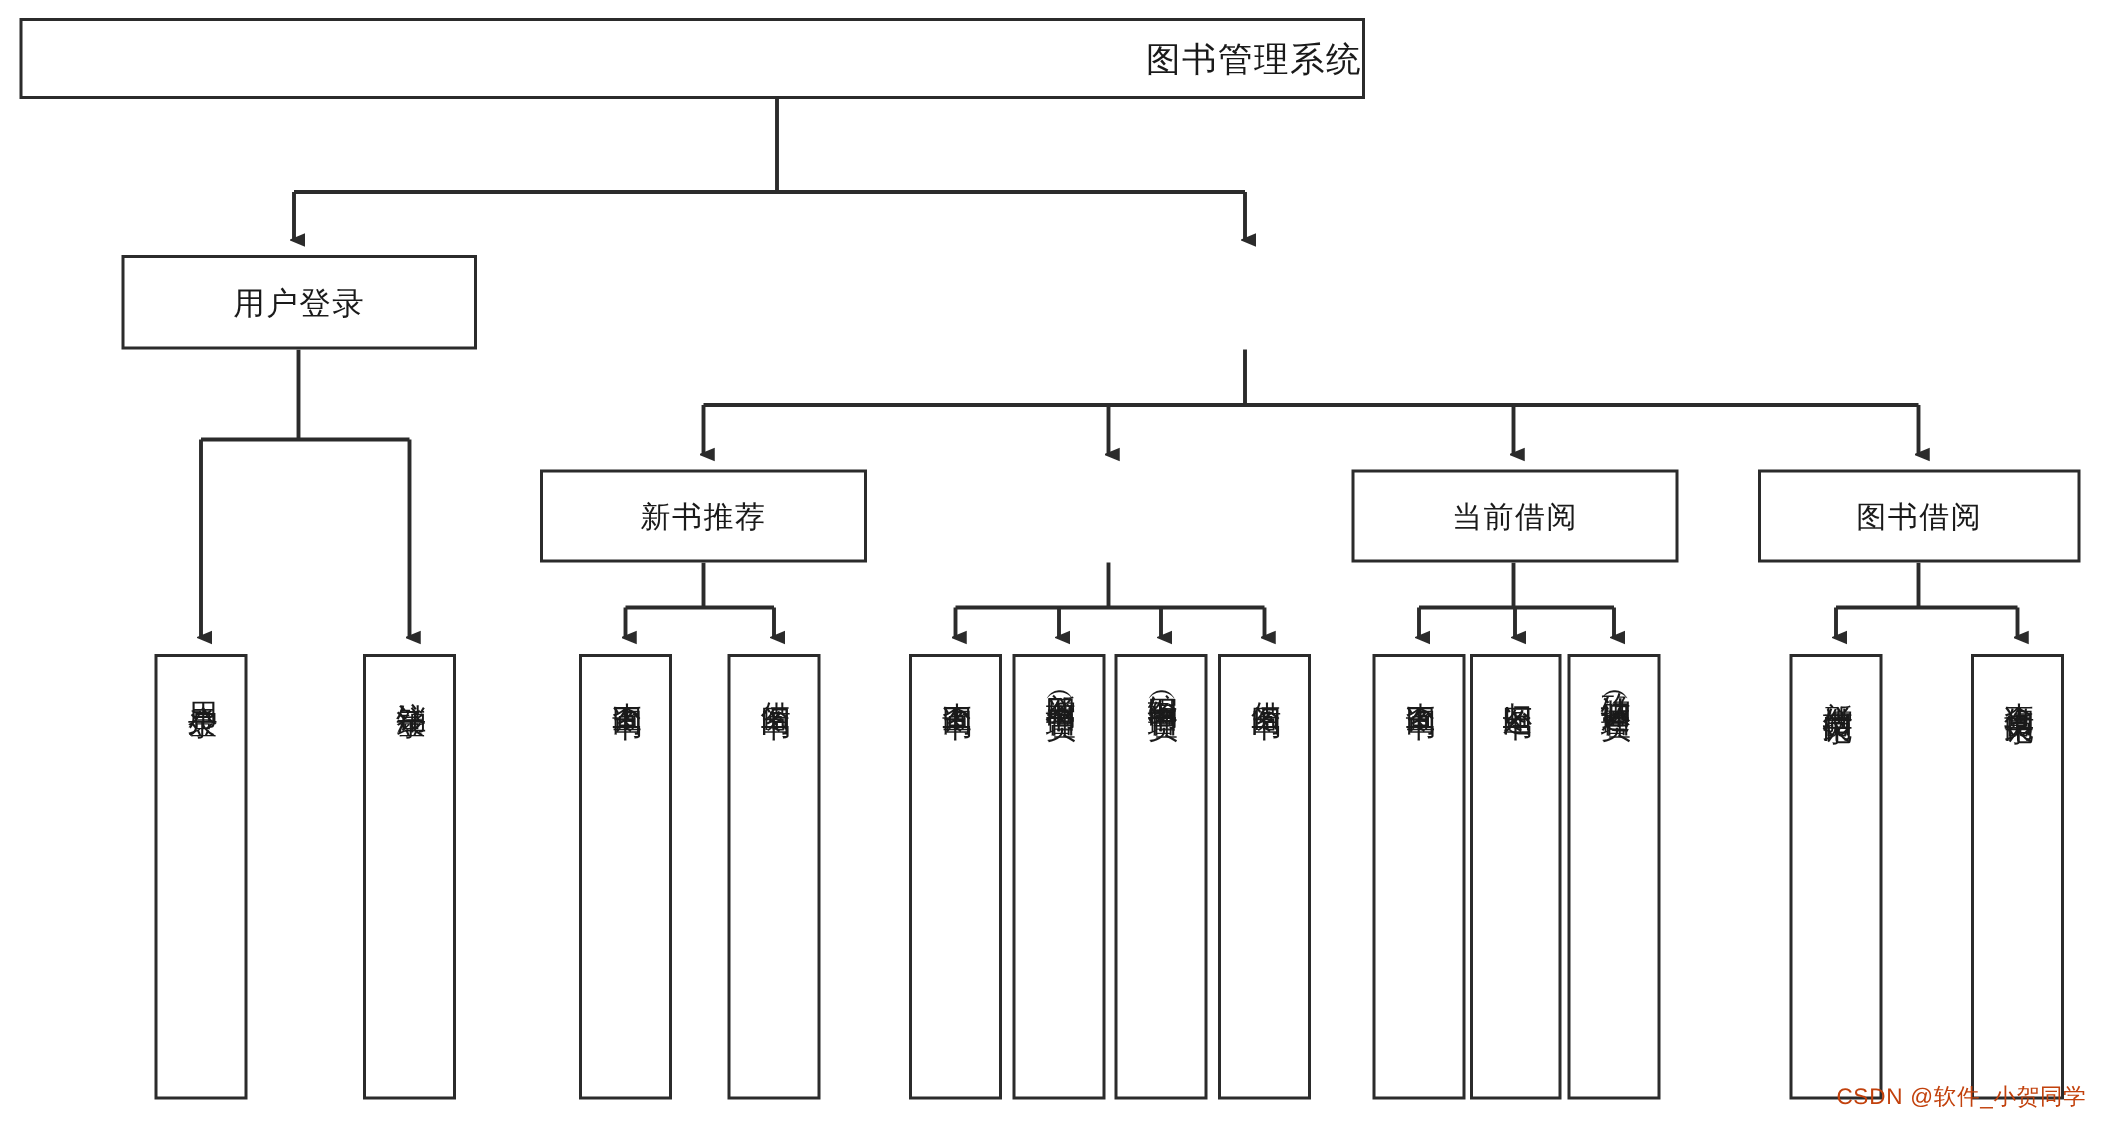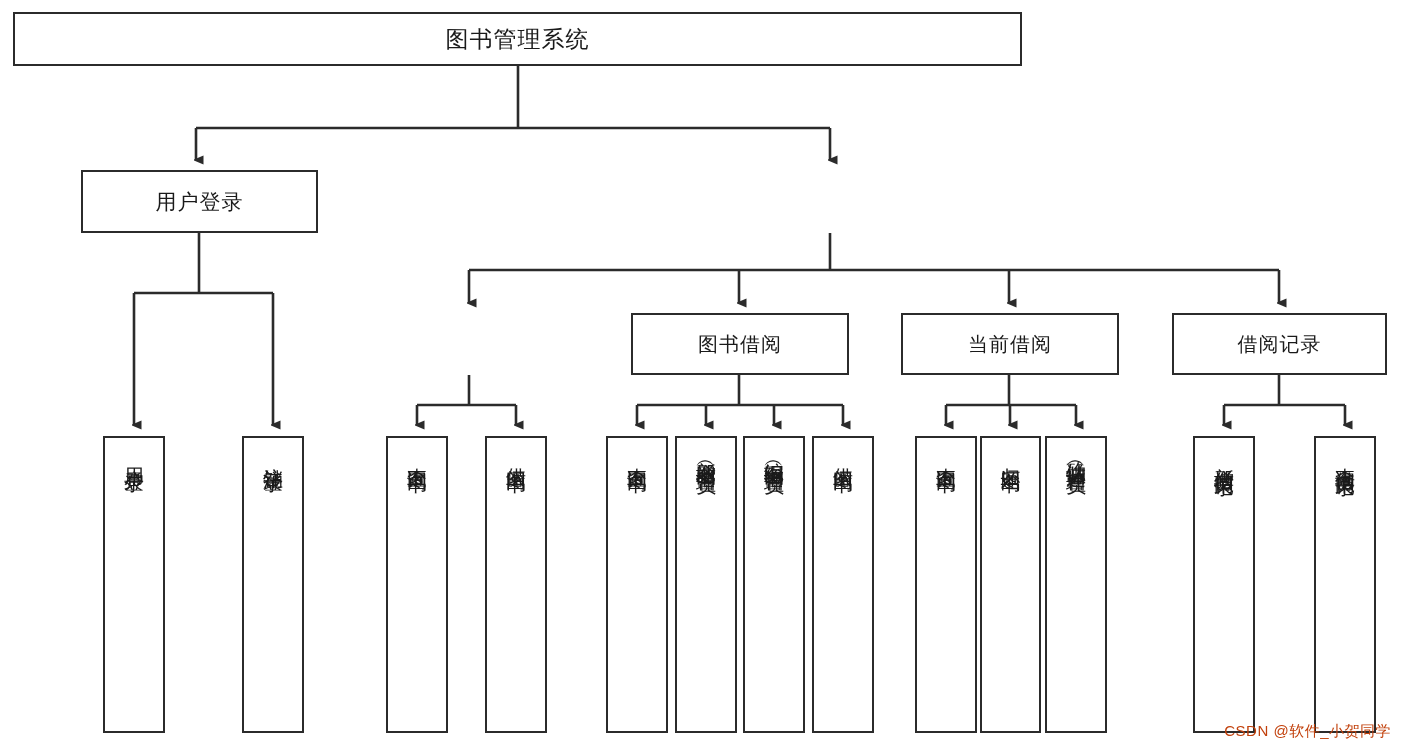--- a/index.html
+++ b/index.html
@@ -128,36 +128,36 @@
       <path d="M 1010 405 L 1010 425" marker-end="url(#arrowhead)"></path>
       <path d="M 1076 405 L 1076 425" marker-end="url(#arrowhead)"></path>
 
       <path d="M 1279 375 L 1279 405"></path>
       <path d="M 1224 405 L 1345 405"></path>
       <path d="M 1224 405 L 1224 425" marker-end="url(#arrowhead)"></path>
       <path d="M 1345 405 L 1345 425" marker-end="url(#arrowhead)"></path>
     </g>
   </svg>
 
-  <div class="node node-root" style="left:13px; top:12px; width:1009px; height:54px;">
+  <div class="node node-root" style="left:13px; top:12px; width:897px; height:54px;justify-content:flex-end;">
     <span class="hlabel">图书管理系统</span>
   </div>
 
   <div class="node node-l1" style="left:81px; top:170px; width:237px; height:63px;">
     <span class="hlabel">用户登录</span>
   </div>
 
-  <div class="node node-l2" style="left:631px; top:313px; width:218px; height:62px;">
-    <span class="hlabel">图书借阅</span>
+  <div class="node node-l2" style="left:360px; top:313px; width:218px; height:62px;">
+    <span class="hlabel">新书推荐</span>
   </div>
   <div class="node node-l2" style="left:901px; top:313px; width:218px; height:62px;justify-content:center;">
     <span class="hlabel">当前借阅</span>
   </div>
   <div class="node node-l2" style="left:1172px; top:313px; width:215px; height:62px;">
-    <span class="hlabel">借阅记录</span>
+    <span class="hlabel">图书借阅</span>
   </div>
 
   <div class="node node-leaf" style="left:103px; top:436px; width:62px; height:297px;">
     <span class="vlabel">用户登录</span>
   </div>
   <div class="node node-leaf" style="left:242px; top:436px; width:62px; height:297px;">
     <span class="vlabel">注销登录</span>
   </div>
 
   <div class="node node-leaf" style="left:386px; top:436px; width:62px; height:297px;">

